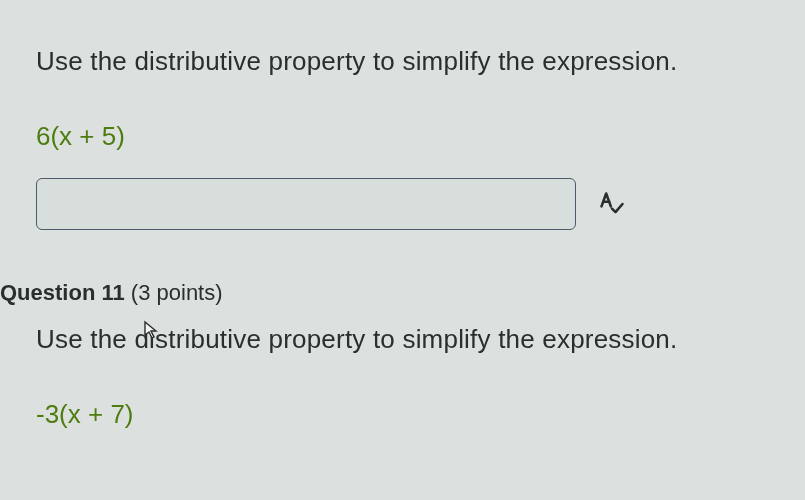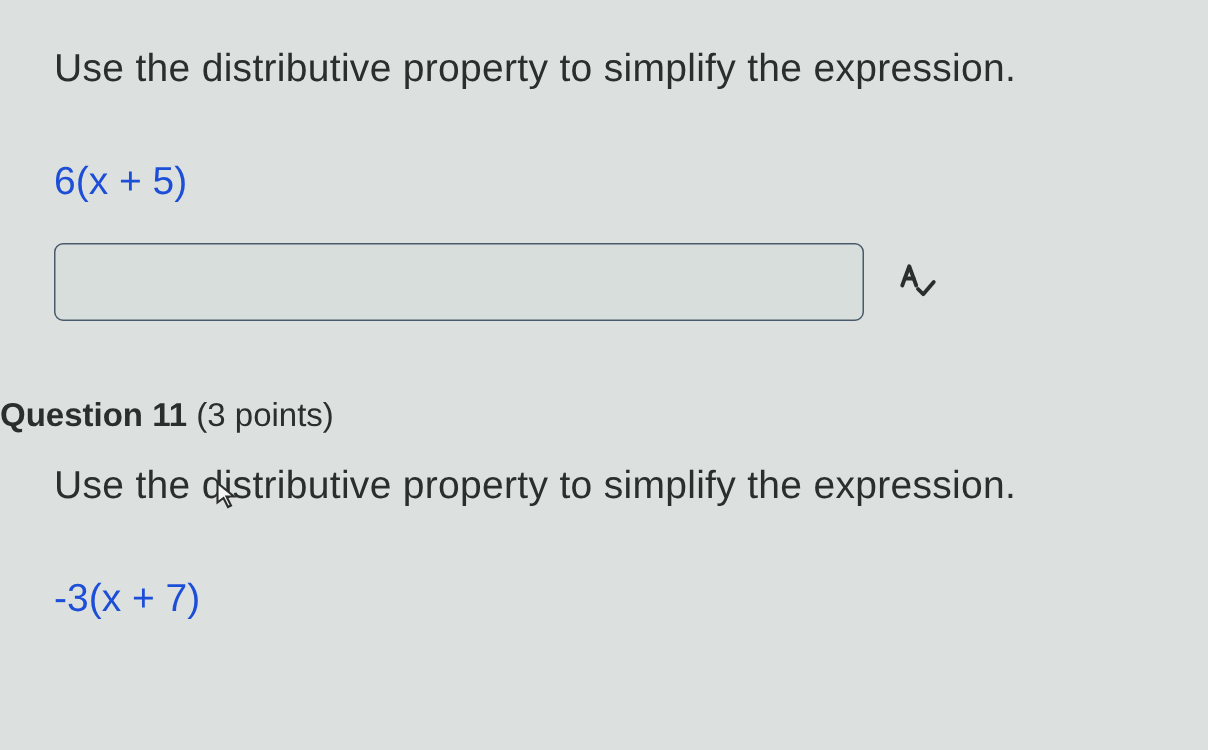--- a/index.html
+++ b/index.html
@@ -19,25 +19,26 @@
     }
     .question-block {
       padding: 0 28px 0 36px;
     }
     .instruction {
       font-size: 26px;
       font-weight: 400;
       color: #2a2e2d;
       margin-bottom: 28px;
       letter-spacing: 0.2px;
+      margin-top: 16px;
     }
     .expression {
       font-size: 26px;
       font-weight: 400;
-      color: #1d4ed8;
+      color: #4d7c0f;
       margin-bottom: 26px;
       margin-top: 44px;
     }
     .input-row {
       display: flex;
       align-items: center;
       gap: 22px;
       margin-bottom: 50px;
     }
     .answer-input {

